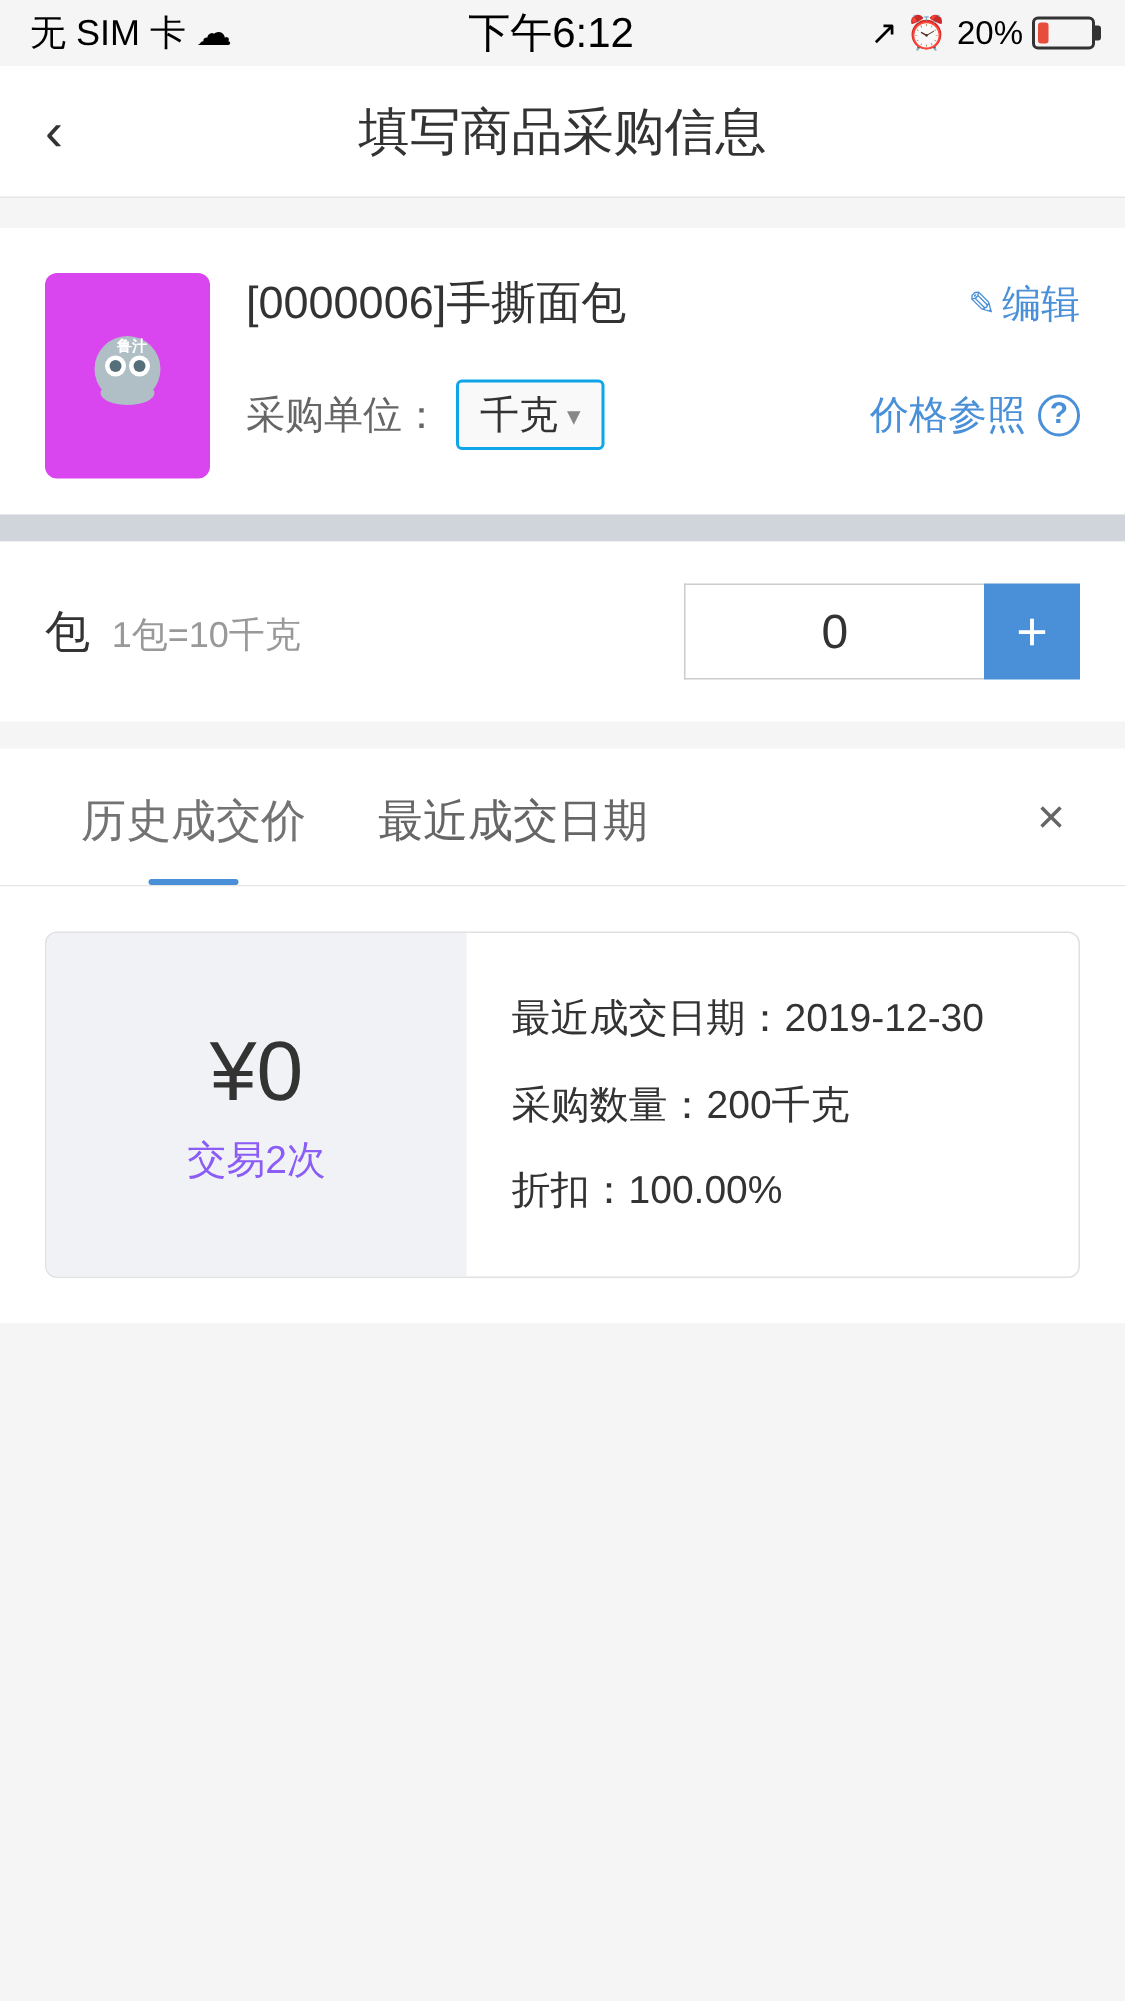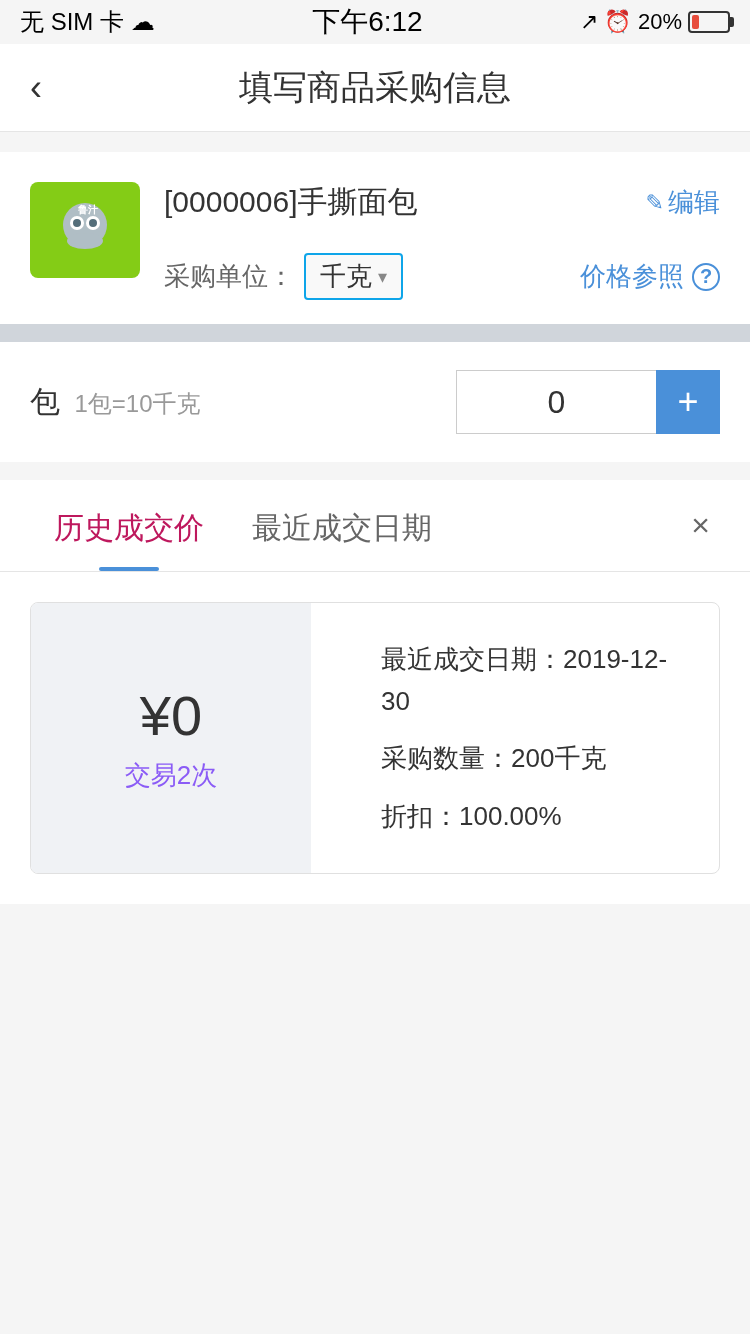--- a/index.html
+++ b/index.html
@@ -101,22 +101,22 @@
     .product-card {
       background: #fff;
       margin-top: 20px;
       padding: 30px 30px 24px 30px;
       display: flex;
       align-items: flex-start;
       gap: 24px;
     }
     .product-img {
       width: 110px;
-      height: 96px;
-      background: #84cc16;
+      height: 137px;
+      background: #d946ef;
       border-radius: 8px;
       display: flex;
       align-items: center;
       justify-content: center;
       flex-shrink: 0;
     }
     .product-info {
       flex: 1;
     }
     .product-header {
@@ -253,21 +253,21 @@
       display: flex;
     }
     .tab-item {
       padding: 28px 24px 22px 24px;
       font-size: 30px;
       color: #666;
       cursor: pointer;
       position: relative;
     }
     .tab-item.active {
-      color: #be185d;
+      color: #737373;
     }
     .tab-item.active::after {
       content: '';
       position: absolute;
       bottom: 0;
       left: 50%;
       transform: translateX(-50%);
       width: 60px;
       height: 4px;
       background: #4a90d9;
@@ -315,21 +315,20 @@
       padding: 36px 30px;
       display: flex;
       flex-direction: column;
       justify-content: center;
       gap: 16px;
     }
     .transaction-detail {
       font-size: 26px;
       color: #333;
       line-height: 1.6;
-      margin-left: 40px;
     }
 
     
     .content-area {
       background: #f5f5f5;
       min-height: 700px;
     }
   </style>
 </head>
 <body>

